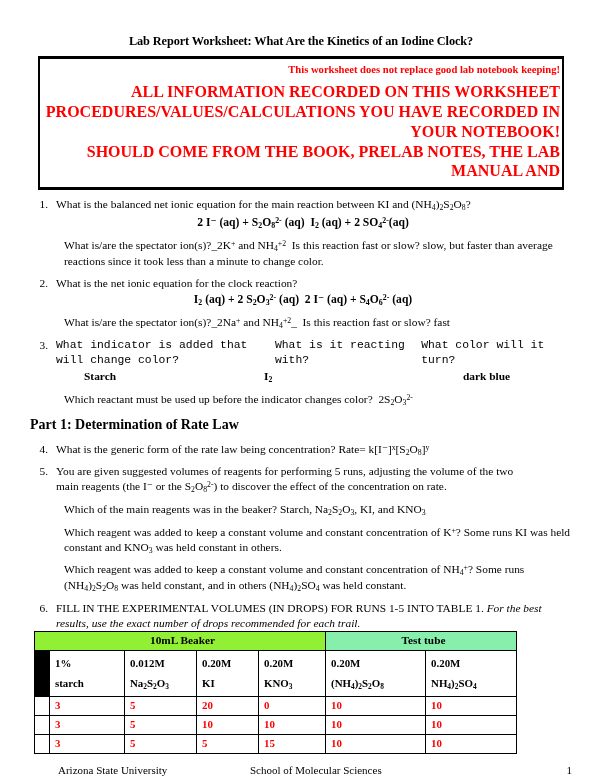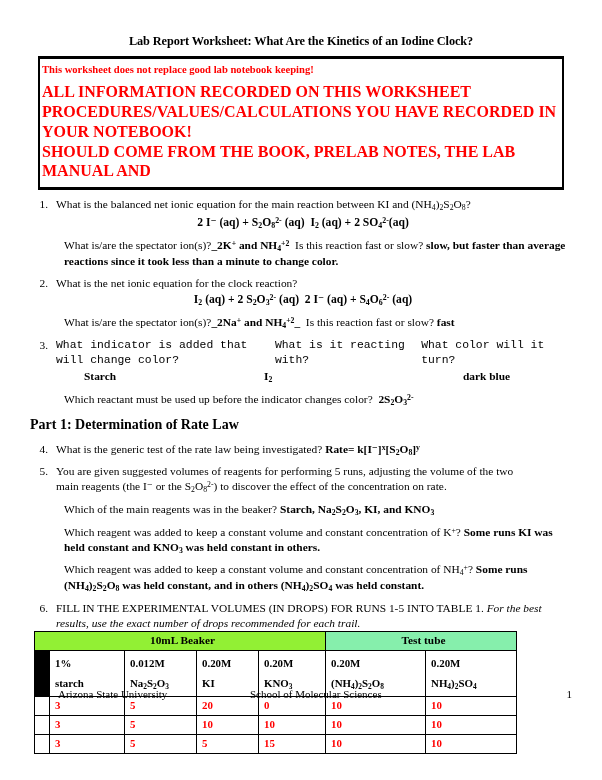--- a/index.html
+++ b/index.html
@@ -31,21 +31,21 @@
     letter-spacing: -0.1px;
   }
   
   .warning-box {
     margin: 0 38px 0 38px;
     border-top: 3px solid #000;
     border-bottom: 3px solid #000;
     border-left: 2px solid #000;
     border-right: 2px solid #000;
     padding: 5px 2px 6px 2px;
-    text-align: left;
+    text-align: right;
     color: #ff0000;
     font-weight: bold;
   }
   .warning-line-1 {
     font-size: 10.6px;
     margin-bottom: 6px;
     line-height: 1.15;
   }
   .warning-block {
     font-size: 16px;
@@ -74,21 +74,21 @@
   .indent {
     margin-left: 34px;
     margin-top: 7px;
   }
   .eq {
     text-align: center;
     font-weight: bold;
     margin-top: 2px;
     font-size: 11.6px;
   }
-  b, .b { font-weight: bold; }
+  b, .b { font-weight: normal; }
   .ital { font-style: italic; }
   sub { font-size: 0.68em; vertical-align: -0.22em; }
   sup { font-size: 0.68em; vertical-align: 0.42em; }
   .part-head {
     font-weight: bold;
     font-size: 14px;
     margin-top: 9px;
     margin-left: 0;
   }
   .q3line {
@@ -159,21 +159,21 @@
     padding-left: 7px;
   }
   td.rowlabel {
     width: 15px;
     padding: 0;
   }
   
   .footer {
     position: absolute;
     left: 0;
-    top: 688px;
+    top: 764px;
     width: 602px;
     padding: 0 30px 0 58px;
     box-sizing: border-box;
     display: flex;
     font-size: 11px;
   }
   .footer .f-left { width: 192px; }
   .footer .f-mid { flex: 1 1 auto; }
   .footer .f-right { width: 20px; text-align: right; }
 </style>
@@ -233,21 +233,21 @@
 
     <div class="indent">
       <span>Which reactant must be used up before the indicator changes color?</span>&nbsp; <b>2S<sub>2</sub>O<sub>3</sub><sup>2-</sup></b>
     </div>
 
     <div class="part-head">Part 1:  Determination of Rate Law</div>
 
     <div class="qrow">
       <div class="qnum">4.</div>
       <div class="qbody">
-        <span>What is the generic test of the rate law being investigated?</span> <b>Rate= k[I⁻]<sup>x</sup>[S<sub>2</sub>O<sub>8</sub>]<sup>y</sup></b>
+        <span>What is the generic form of the rate law being concentration?</span> <b>Rate= k[I⁻]<sup>x</sup>[S<sub>2</sub>O<sub>8</sub>]<sup>y</sup></b>
       </div>
     </div>
 
     <div class="qrow">
       <div class="qnum">5.</div>
       <div class="qbody">
         <div>You are given suggested volumes of reagents for performing 5 runs, adjusting the volume of the two</div>
         <div>main reagents (the I⁻ or the S<sub>2</sub>O<sub>8</sub><sup>2-</sup>) to discover the effect of the concentration on rate.</div>
       </div>
     </div>

